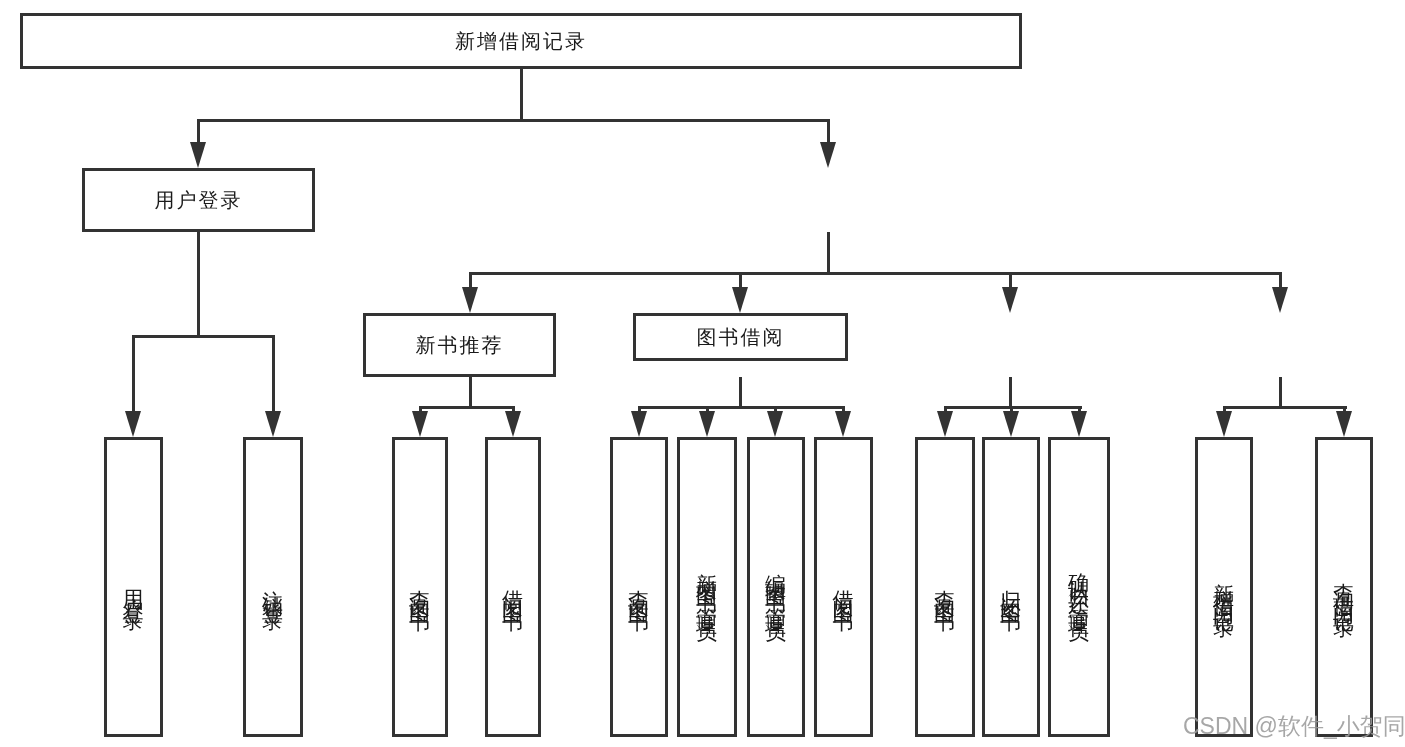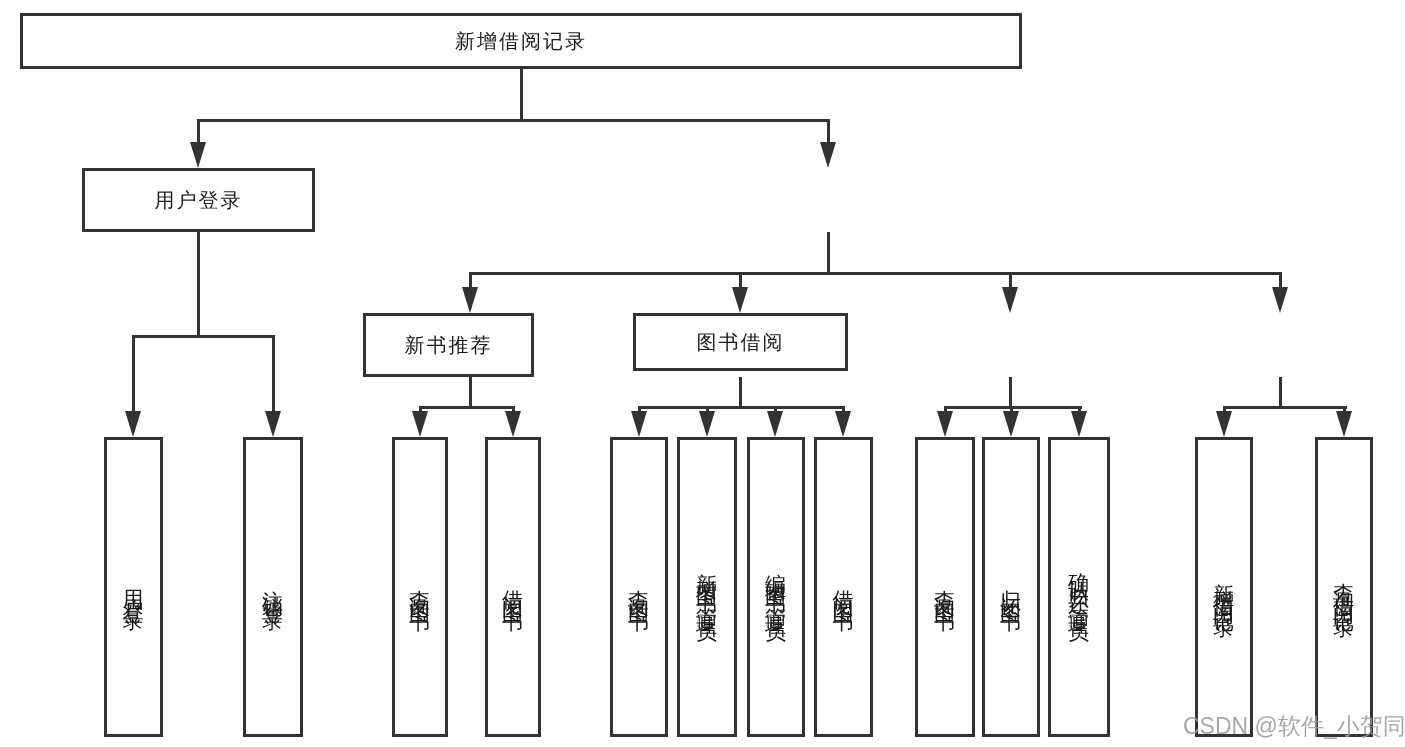--- a/index.html
+++ b/index.html
@@ -69,24 +69,24 @@
 <div id="canvas">
 
   <div class="box" style="left:20px; top:13px; width:1002px; height:56px;">
     <span class="hlabel">新增借阅记录</span>
   </div>
 
   <div class="box" style="left:82px; top:168px; width:233px; height:64px;">
     <span class="hlabel">用户登录</span>
   </div>
 
-  <div class="box" style="left:363px; top:313px; width:171px; height:64px;text-align:center;">
+  <div class="box" style="left:363px; top:313px; width:193px; height:64px;text-align:center;">
     <span class="hlabel">新书推荐</span>
   </div>
-  <div class="box" style="left:633px; top:313px; width:215px; height:58px;">
+  <div class="box" style="left:633px; top:313px; width:215px; height:48px;">
     <span class="hlabel">图书借阅</span>
   </div>
 
   <div class="box leaf" style="left:104px; width:59px;">
     <span class="vtext">用户登录</span>
   </div>
   <div class="box leaf" style="left:243px; width:60px;">
     <span class="vtext">注销登录</span>
   </div>
 

